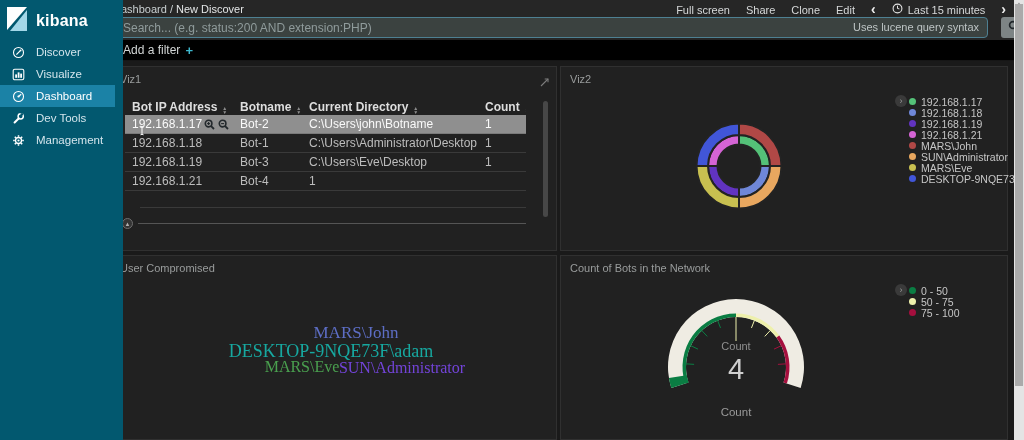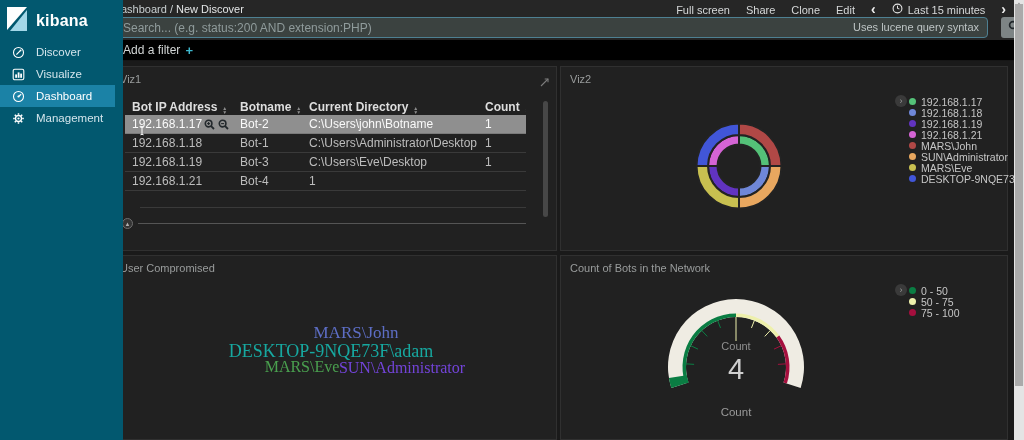--- a/index.html
+++ b/index.html
@@ -137,20 +137,30 @@
       </div>
       <div class="nav-item active">
         <span class="nav-icon">
           <svg width="13" height="13" viewBox="0 0 13 13">
               <circle cx="6.5" cy="6.5" r="5" fill="none" stroke="#fff" stroke-width="1.1"></circle>
               <line x1="6.5" y1="6.5" x2="9.2" y2="4.2" stroke="#fff" stroke-width="1.2"></line>
               <circle cx="6.5" cy="6.5" r="1.1" fill="#fff"></circle>
             </svg>
         </span>
         <span class="nav-label">Dashboard</span>
+      </div>
+      <div class="nav-item">
+        <span class="nav-icon">
+          <svg width="13" height="13" viewBox="0 0 13 13">
+              <path d="M2.6 10.4 L6.6 6.4" stroke="#fff" stroke-width="2.1" stroke-linecap="round"></path>
+              <circle cx="8.7" cy="4.3" r="2.6" fill="none" stroke="#fff" stroke-width="1.5"></circle>
+              <rect x="8.6" y="1.2" width="2.6" height="2.2" fill="#02586f"></rect>
+            </svg>
+        </span>
+        <span class="nav-label">Dev Tools</span>
       </div>
       <div class="nav-item">
         <span class="nav-icon">
           <svg width="13" height="13" viewBox="0 0 13 13">
               <circle cx="6.5" cy="6.5" r="3" fill="none" stroke="#fff" stroke-width="1.3"></circle>
               <circle cx="6.5" cy="6.5" r="1.1" fill="#fff"></circle>
               <path d="M6.5 1.2 V2.8 M6.5 10.2 V11.8 M1.2 6.5 H2.8 M10.2 6.5 H11.8 M2.8 2.8 L3.9 3.9 M10.2 10.2 L9.1 9.1 M2.8 10.2 L3.9 9.1 M10.2 2.8 L9.1 3.9" stroke="#fff" stroke-width="1.5"></path>
             </svg>
         </span>
         <span class="nav-label">Management</span>

